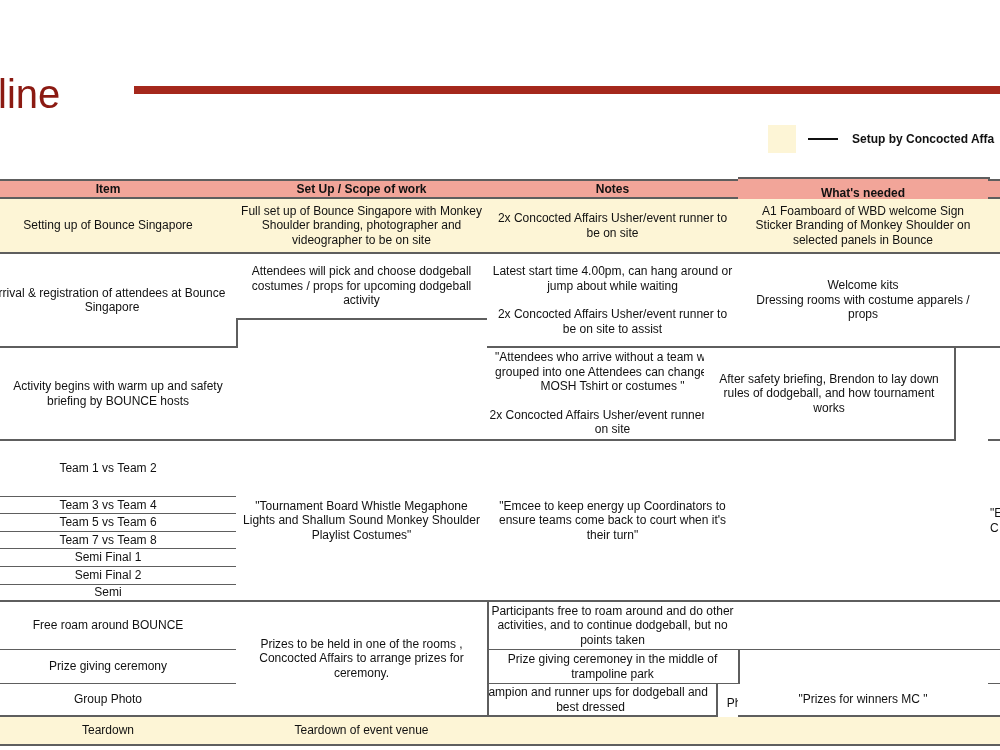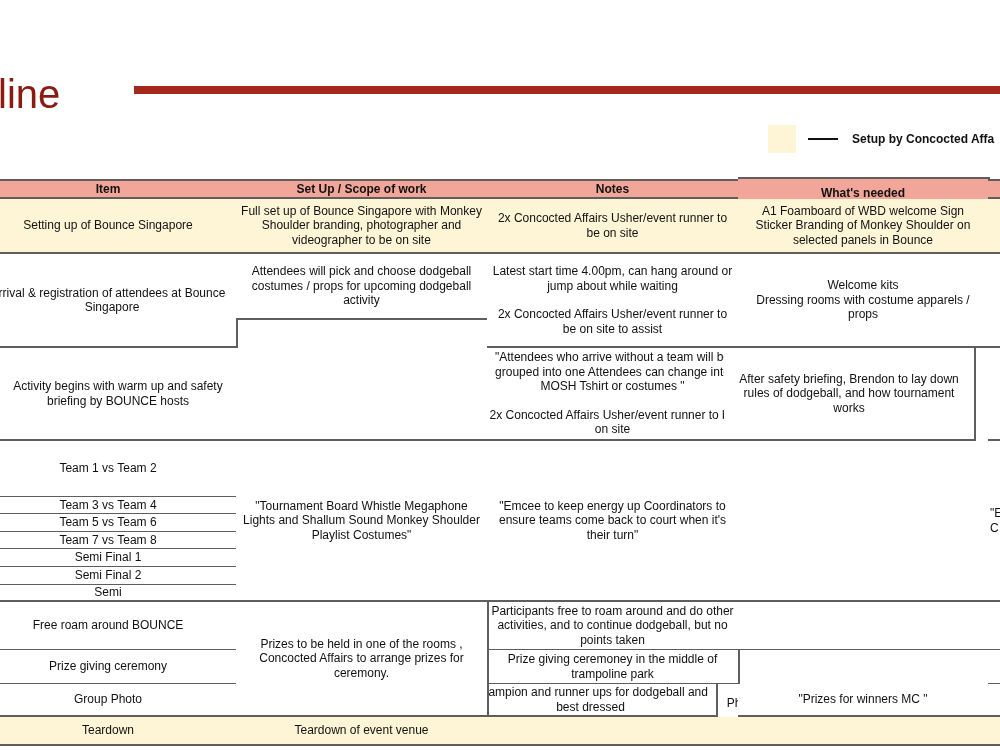--- a/index.html
+++ b/index.html
@@ -171,21 +171,21 @@
     </div>
     <div class="cell white" style="left:236px;top:348px;width:253px;height:93px;">
       <span class="inner"></span>
     </div>
     <div class="cell white" style="left:487px;top:348px;width:253px;height:93px;padding:0 2px;">
       <span class="inner">
         <span class="para" style="display:block;">"Attendees who arrive without a team will be grouped into one Attendees can change into MOSH Tshirt or costumes "</span>
         <span class="para" style="display:block;">2x Concocted Affairs Usher/event runner to be on site</span>
       </span>
     </div>
-    <div class="cell white" style="left:724px;top:348px;width:252px;height:93px;">
+    <div class="cell white" style="left:704px;top:348px;width:252px;height:93px;">
       <span class="inner">After safety briefing, Brendon to lay down rules of dodgeball, and how tournament works</span>
     </div>
     <div class="cell white" style="left:988px;top:348px;width:60px;height:93px;">
       <span class="inner"></span>
     </div>
 
     <div class="cell white thin-bottom" style="left:-20px;top:441px;width:258px;height:56px;">
       <span class="inner">Team 1 vs Team 2</span>
     </div>
     <div class="cell white thin-bottom" style="left:-20px;top:497px;width:258px;height:17px;">

